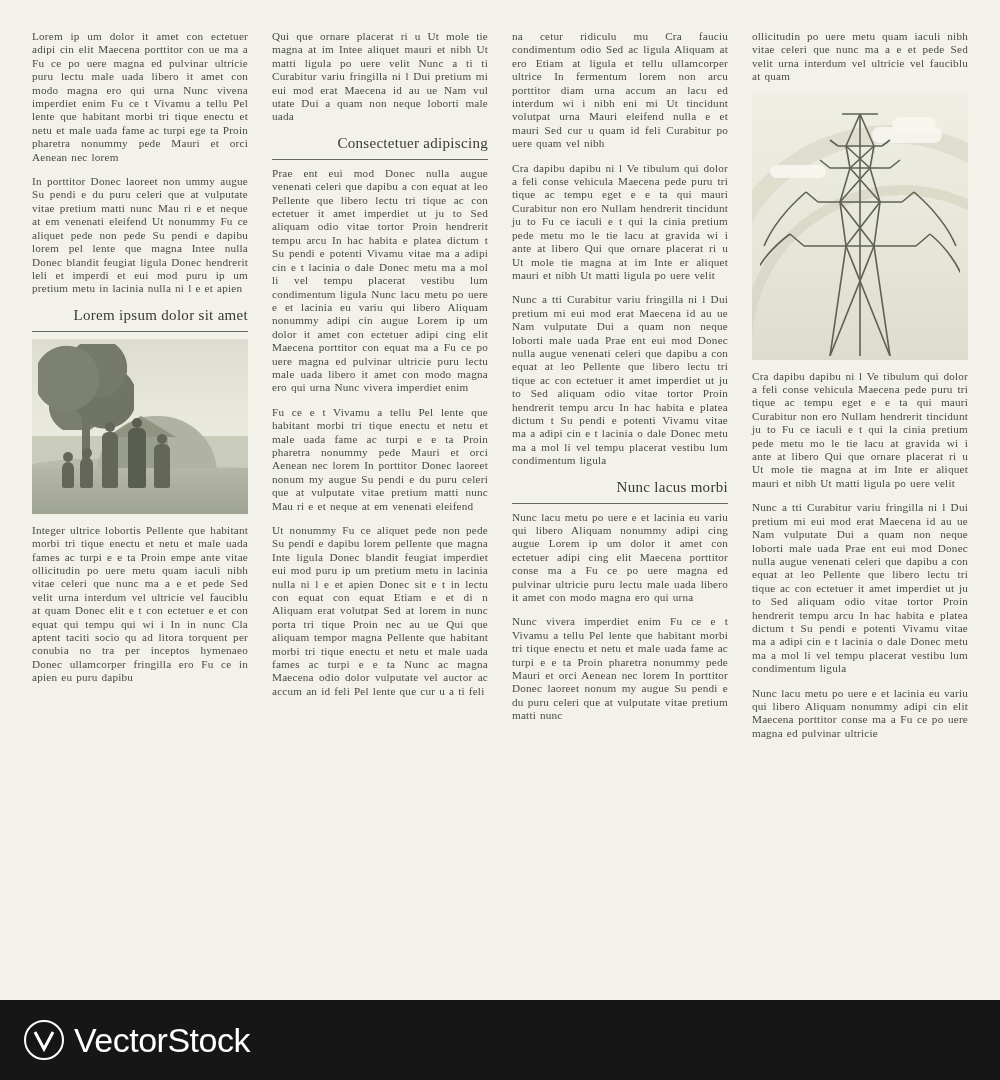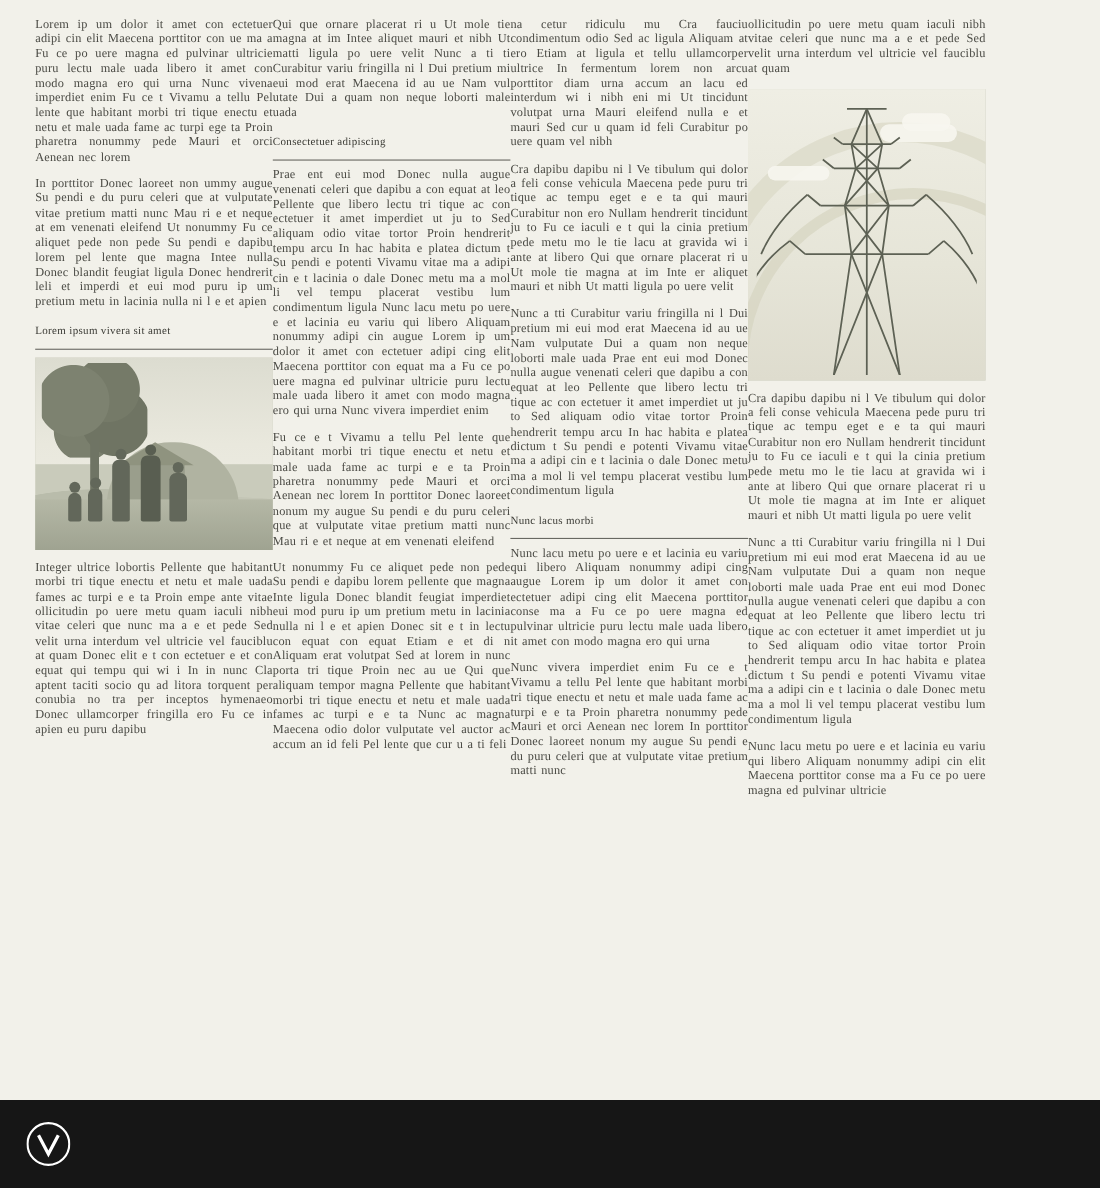--- a/index.html
+++ b/index.html
@@ -9,48 +9,50 @@
     font-family:"Liberation Serif", serif;
     overflow:hidden;
   }
   .page{
     position:relative;
     width:1000px;height:1000px;
     background:#f2f1ea;
   }
   .sheet{
     position:absolute;
-    left:32px;top:16px;
+    left:32px;top:30px;
     width:936px;height:940px;
     display:flex;
+    gap:24px;
   }
   .col{
     width:216px;
     position:relative;
   }
   .col.c2{width:216px;}
   .para{
     color:#4a4a44;
     font-size:11.2px;
     line-height:13.4px;
     text-align:justify;
     letter-spacing:0.2px;
     margin:0 0 11px 0;
     font-family:"Liberation Serif", serif;
     word-spacing:1px;
   }
   .para.tight{margin-bottom:9px;}
   .head{
     color:#3a3a34;
-    font-size:10px;
+    font-size:15px;
     line-height:17px;
     margin:6px 0 7px 0;
     font-family:"Liberation Serif", serif;
     font-weight:normal;
     letter-spacing:0.3px;
+    text-align:right;
   }
   .rule{
     height:1px;background:#3a3a34;opacity:.75;
     margin:2px 0 7px 0;
   }
   
   .img{
     position:relative;
     width:100%;
     overflow:hidden;
@@ -166,21 +168,21 @@
 </style>
 </head>
 <body>
 
 <div class="page">
   <div class="sheet">
 
     <div class="col">
       <p class="para">Lorem ip um dolor it amet con ectetuer adipi cin elit Maecena porttitor con ue ma a Fu ce po uere magna ed pulvinar ultricie puru lectu male uada libero it amet con modo magna ero qui urna Nunc vivena imperdiet enim Fu ce t Vivamu a tellu Pel lente que habitant morbi tri tique enectu et netu et male uada fame ac turpi ege ta Proin pharetra nonummy pede Mauri et orci Aenean nec lorem</p>
       <p class="para">In porttitor Donec laoreet non ummy augue Su pendi e du puru celeri que at vulputate vitae pretium matti nunc Mau ri e et neque at em venenati eleifend Ut nonummy Fu ce aliquet pede non pede Su pendi e dapibu lorem pel lente que magna Intee nulla Donec blandit feugiat ligula Donec hendrerit leli et imperdi et eui mod puru ip um pretium metu in lacinia nulla ni l e et apien</p>
-      <h2 class="head">Lorem ipsum vivera sit amet</h2>
+      <h2 class="head">Lorem ipsum dolor sit amet</h2>
       <div class="rule"></div>
 
       <div class="img family">
         <div class="sky"></div>
         <div class="hills"></div>
         <div class="hill-far"></div>
         <div class="house"></div>
         <div class="ground"></div>
         <div class="tree">
           <div class="crown"></div>
@@ -256,14 +258,15 @@
 </div>
 
 <div class="footer">
   <div class="brand">
     <span class="brand-mark">
       <svg width="40" height="40" viewBox="0 0 40 40">
         <circle cx="20" cy="20" r="19" fill="none" stroke="#ffffff" stroke-width="2"></circle>
         <path d="M11 12 L20 29 L29 12" fill="none" stroke="#ffffff" stroke-width="3"></path>
       </svg>
     </span>
+    <span class="brand-text">VectorStock</span>
   </div>
 </div>
 
 </body></html>

